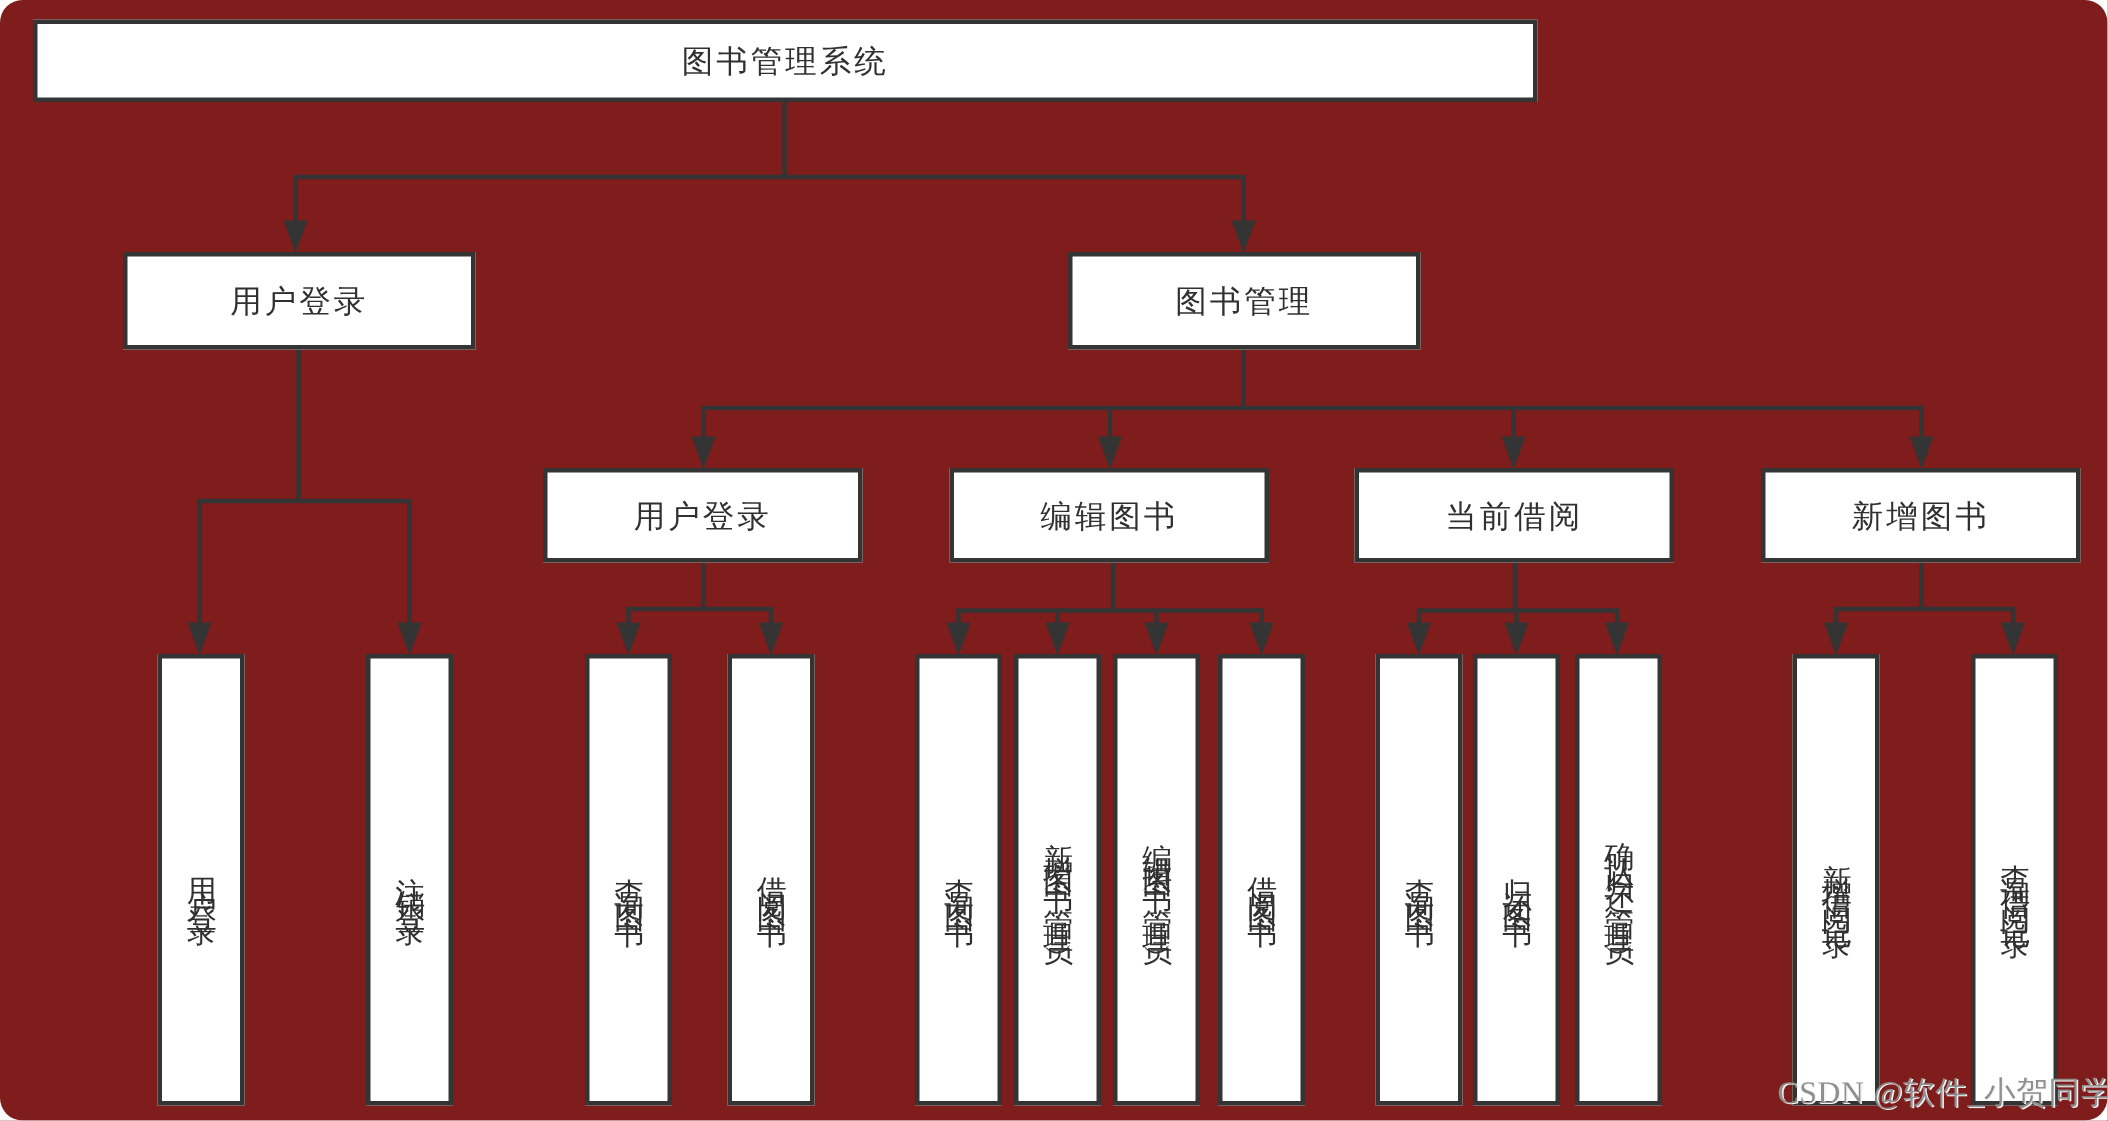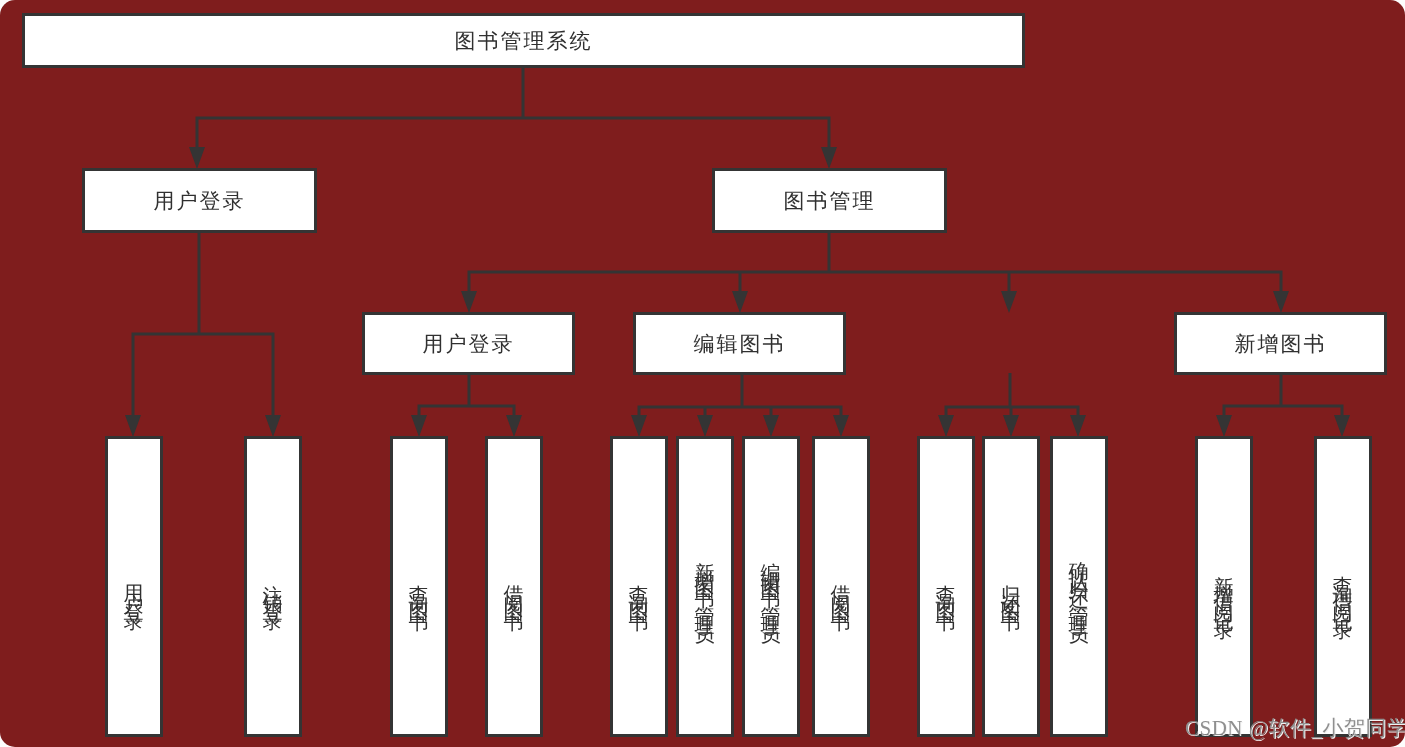--- a/index.html
+++ b/index.html
@@ -102,20 +102,23 @@
   <div class="box l2b">
     <span class="hlabel">图书管理</span>
   </div>
 
   <div class="box l3" style="left:362px;">
     <span class="hlabel">用户登录</span>
   </div>
   <div class="box l3" style="left:633px;">
     <span class="hlabel">编辑图书</span>
   </div>
+  <div class="box l3" style="left:903px;">
+    <span class="hlabel">当前借阅</span>
+  </div>
   <div class="box l3" style="left:1174px;">
     <span class="hlabel">新增图书</span>
   </div>
 
   <div class="box leaf" style="left:105px;">
     <span class="vlabel">用户登录</span>
   </div>
   <div class="box leaf" style="left:244px;">
     <span class="vlabel">注销登录</span>
   </div>

